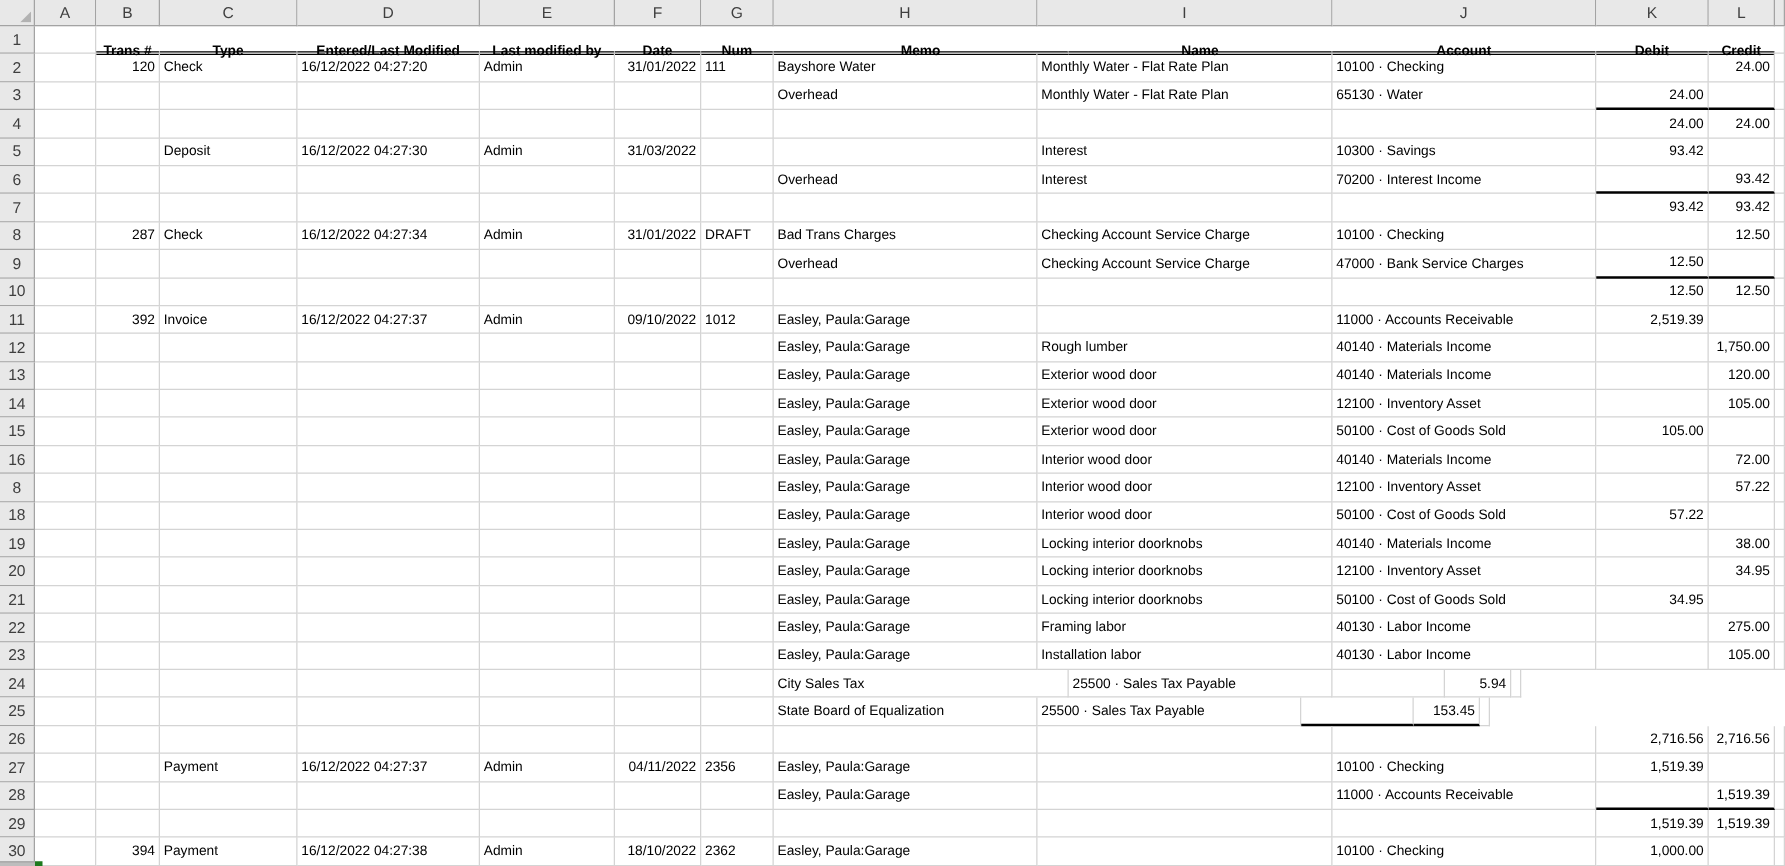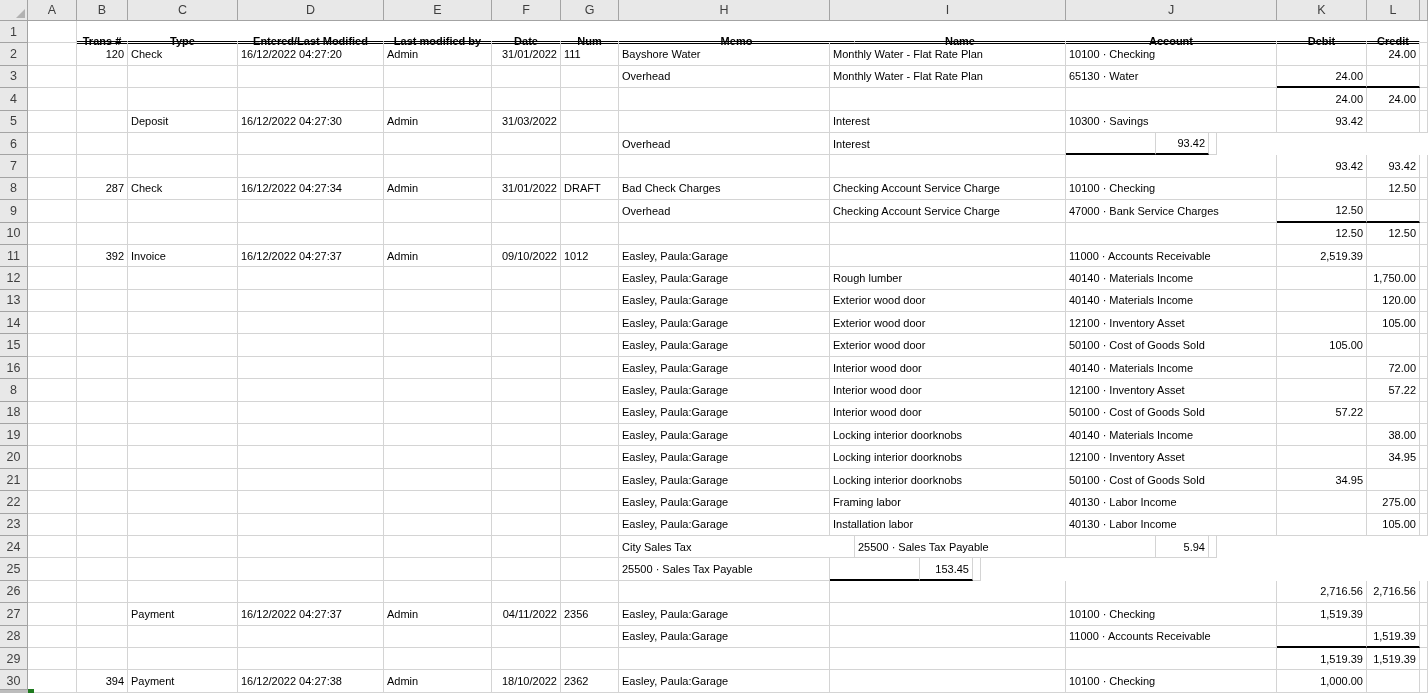--- a/index.html
+++ b/index.html
@@ -132,20 +132,21 @@
         <div class="rowhdr">6</div>
         <div class="cell c-a"></div>
         <div class="cell c-b num"></div>
         <div class="cell c-c"></div>
         <div class="cell c-d"></div>
         <div class="cell c-e"></div>
         <div class="cell c-f num"></div>
         <div class="cell c-g"></div>
         <div class="cell c-h">Overhead</div>
         <div class="cell c-i">Interest</div>
+        <div class="cell c-j">70200 · Interest Income</div>
         <div class="cell c-k num thick"></div>
         <div class="cell c-l num thick">93.42</div>
         <div class="cell filler"></div>
       </div>
       <div class="row">
         <div class="rowhdr">7</div>
         <div class="cell c-a"></div>
         <div class="cell c-b num"></div>
         <div class="cell c-c"></div>
         <div class="cell c-d"></div>
@@ -161,21 +162,21 @@
       </div>
       <div class="row">
         <div class="rowhdr">8</div>
         <div class="cell c-a"></div>
         <div class="cell c-b num">287</div>
         <div class="cell c-c">Check</div>
         <div class="cell c-d">16/12/2022 04:27:34</div>
         <div class="cell c-e">Admin</div>
         <div class="cell c-f num">31/01/2022</div>
         <div class="cell c-g">DRAFT</div>
-        <div class="cell c-h">Bad Check Charges</div>
+        <div class="cell c-h">Bad Trans Charges</div>
         <div class="cell c-i">Checking Account Service Charge</div>
         <div class="cell c-j">10100 · Checking</div>
         <div class="cell c-k num"></div>
         <div class="cell c-l num">12.50</div>
         <div class="cell filler"></div>
       </div>
       <div class="row">
         <div class="rowhdr">9</div>
         <div class="cell c-a"></div>
         <div class="cell c-b num"></div>
@@ -432,20 +433,21 @@
       </div>
       <div class="row">
         <div class="rowhdr">25</div>
         <div class="cell c-a"></div>
         <div class="cell c-b num"></div>
         <div class="cell c-c"></div>
         <div class="cell c-d"></div>
         <div class="cell c-e"></div>
         <div class="cell c-f num"></div>
         <div class="cell c-g"></div>
+        <div class="cell c-h">State Board of Equalization</div>
         <div class="cell c-j">25500 · Sales Tax Payable</div>
         <div class="cell c-k num thick"></div>
         <div class="cell c-l num thick">153.45</div>
         <div class="cell filler"></div>
       </div>
       <div class="row">
         <div class="rowhdr">26</div>
         <div class="cell c-a"></div>
         <div class="cell c-b num"></div>
         <div class="cell c-c"></div>

